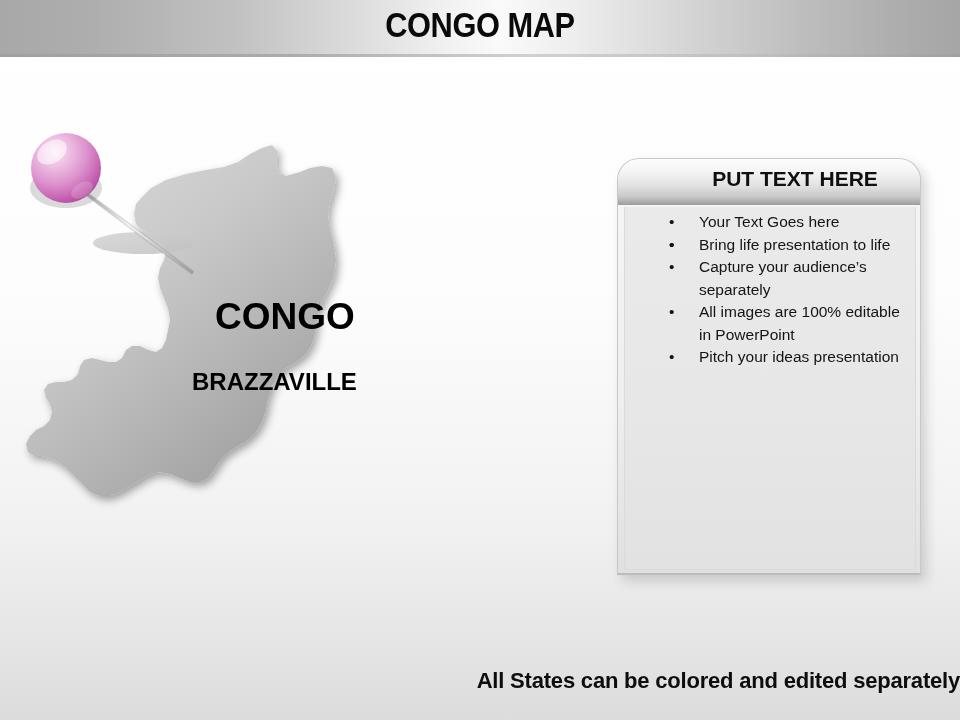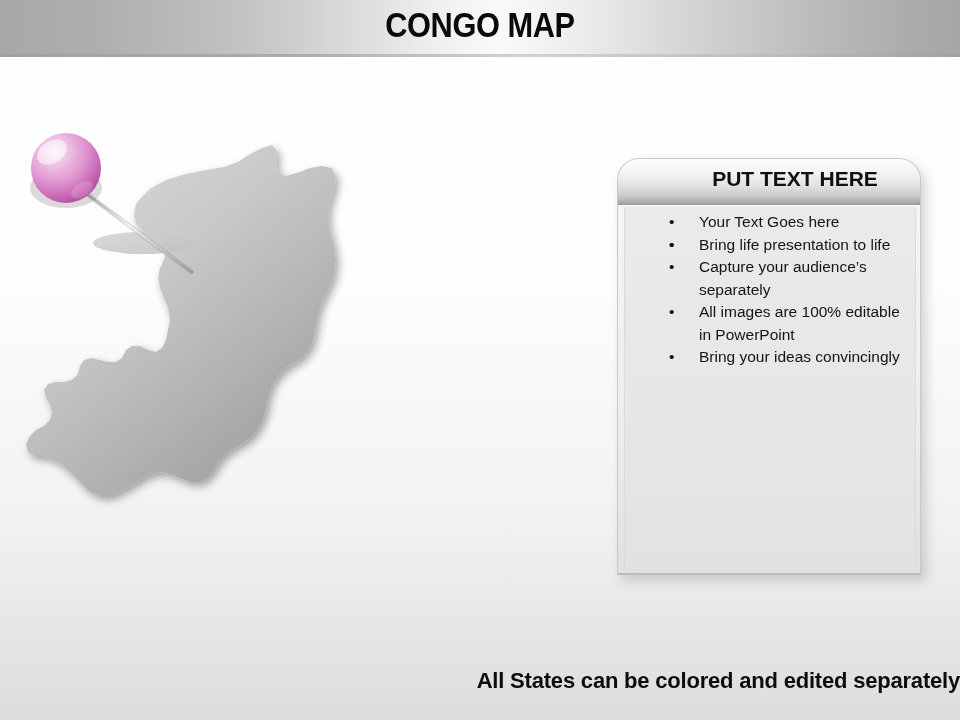--- a/index.html
+++ b/index.html
@@ -274,36 +274,38 @@
       </g>
 
       <g>
         <ellipse cx="56" cy="78" rx="36" ry="20" fill="#7d7d7d" opacity="0.28"></ellipse>
         <circle cx="56" cy="58" r="35" fill="url(#pinGrad)"></circle>
         <ellipse cx="42" cy="42" rx="16" ry="11" fill="#ffffff" opacity="0.55" transform="rotate(-32 42 42)"></ellipse>
         <ellipse cx="72" cy="80" rx="12" ry="7" fill="#ffffff" opacity="0.18" transform="rotate(-32 72 80)"></ellipse>
       </g>
     </svg>
 
+    <div id="label-congo">CONGO</div>
+    <div id="label-brazzaville">BRAZZAVILLE</div>
   </div>
 
   <div id="text-panel">
     <div id="panel-shadow"></div>
     <div id="panel-frame">
       <div id="panel-header">
         <div id="panel-header-title">PUT TEXT HERE</div>
       </div>
       <div id="panel-body">
         <ul id="bullet-list">
             <li><span class="bullet-dot">•</span><span>Your Text Goes here</span></li>
             <li><span class="bullet-dot">•</span></li>
             <li><span class="bullet-dot">•</span><span>Bring life presentation to life</span></li>
             <li><span class="bullet-dot">•</span><span>Capture your audience’s separately</span></li>
             <li><span class="bullet-dot">•</span><span>All images are 100% editable in PowerPoint</span></li>
-            <li><span class="bullet-dot">•</span><span>Bring your ideas convincingly</span></li>
+            <li><span class="bullet-dot">•</span><span>Pitch your ideas presentation</span></li>
           </ul>
       </div>
     </div>
   </div>
 
   <div id="footer-note">All States can be colored and edited separately</div>
 
 </div>
 
 </body></html>

